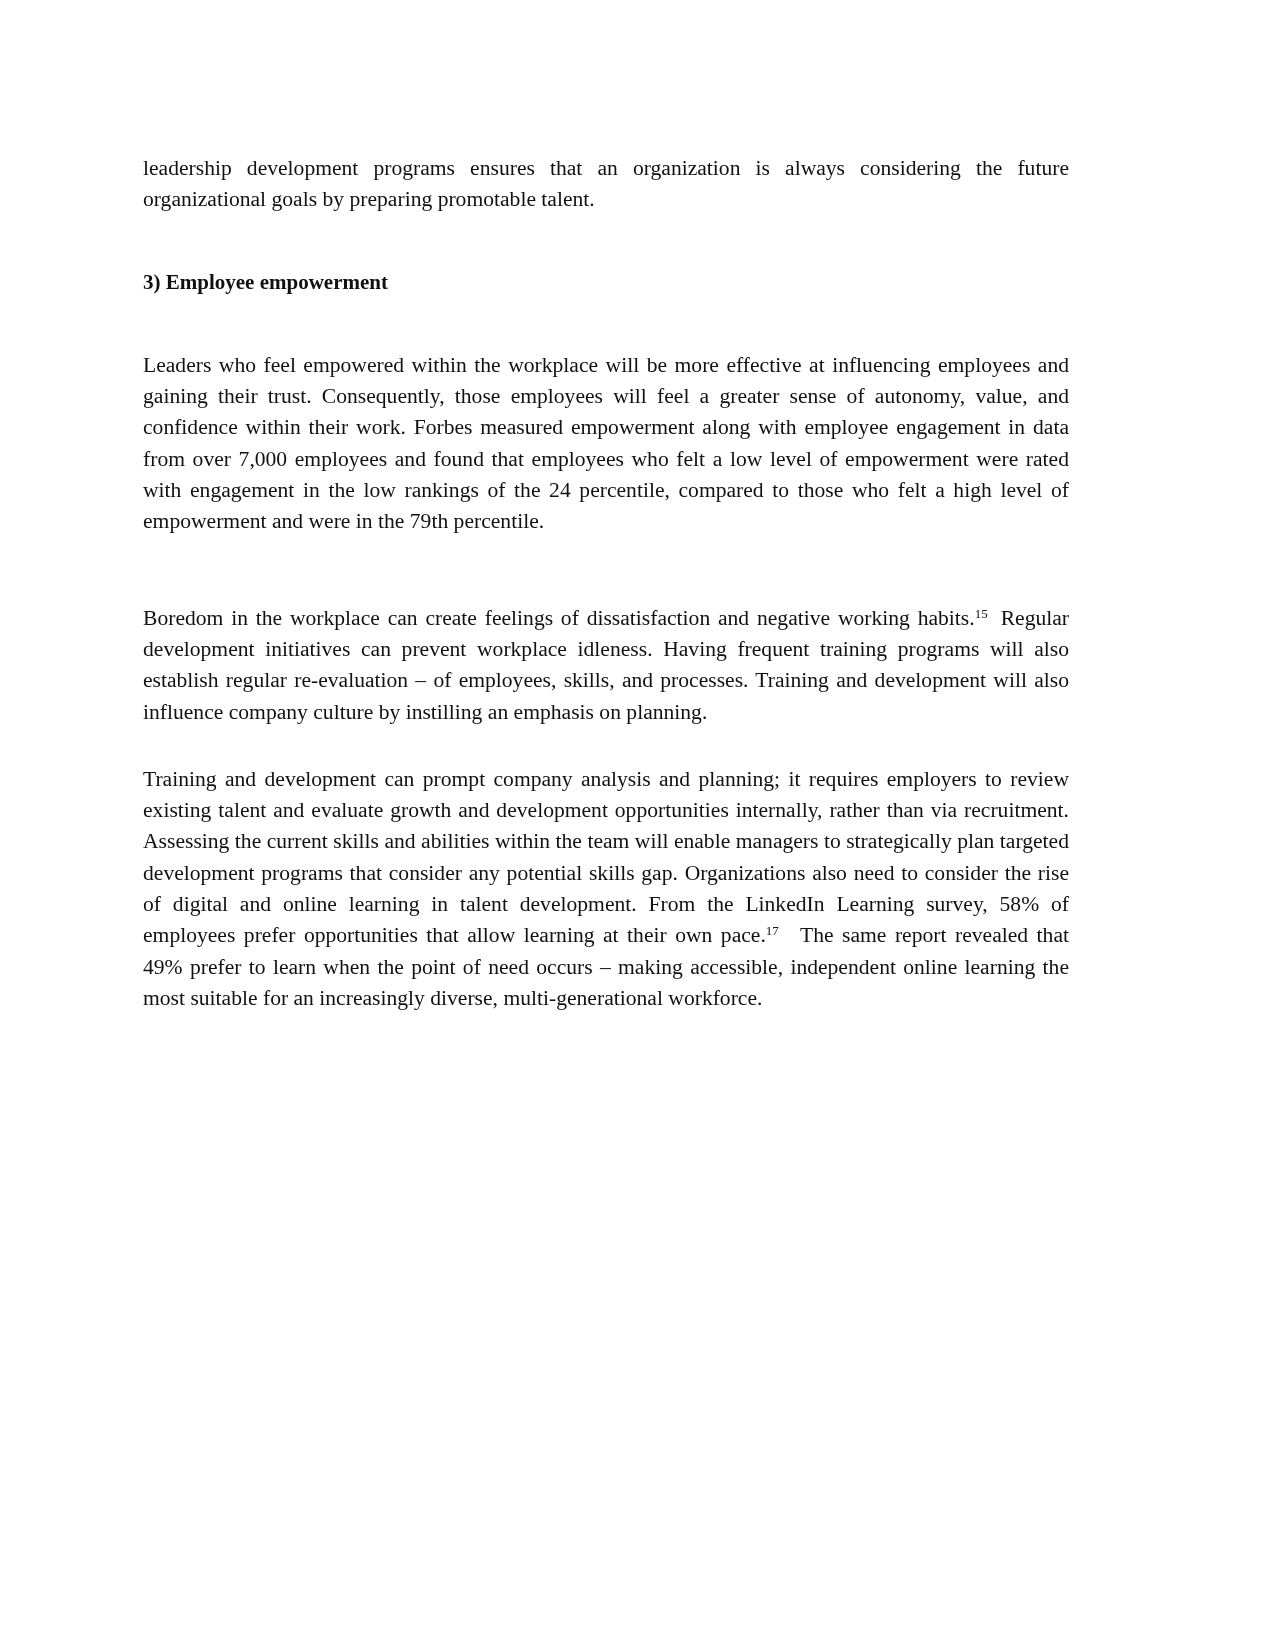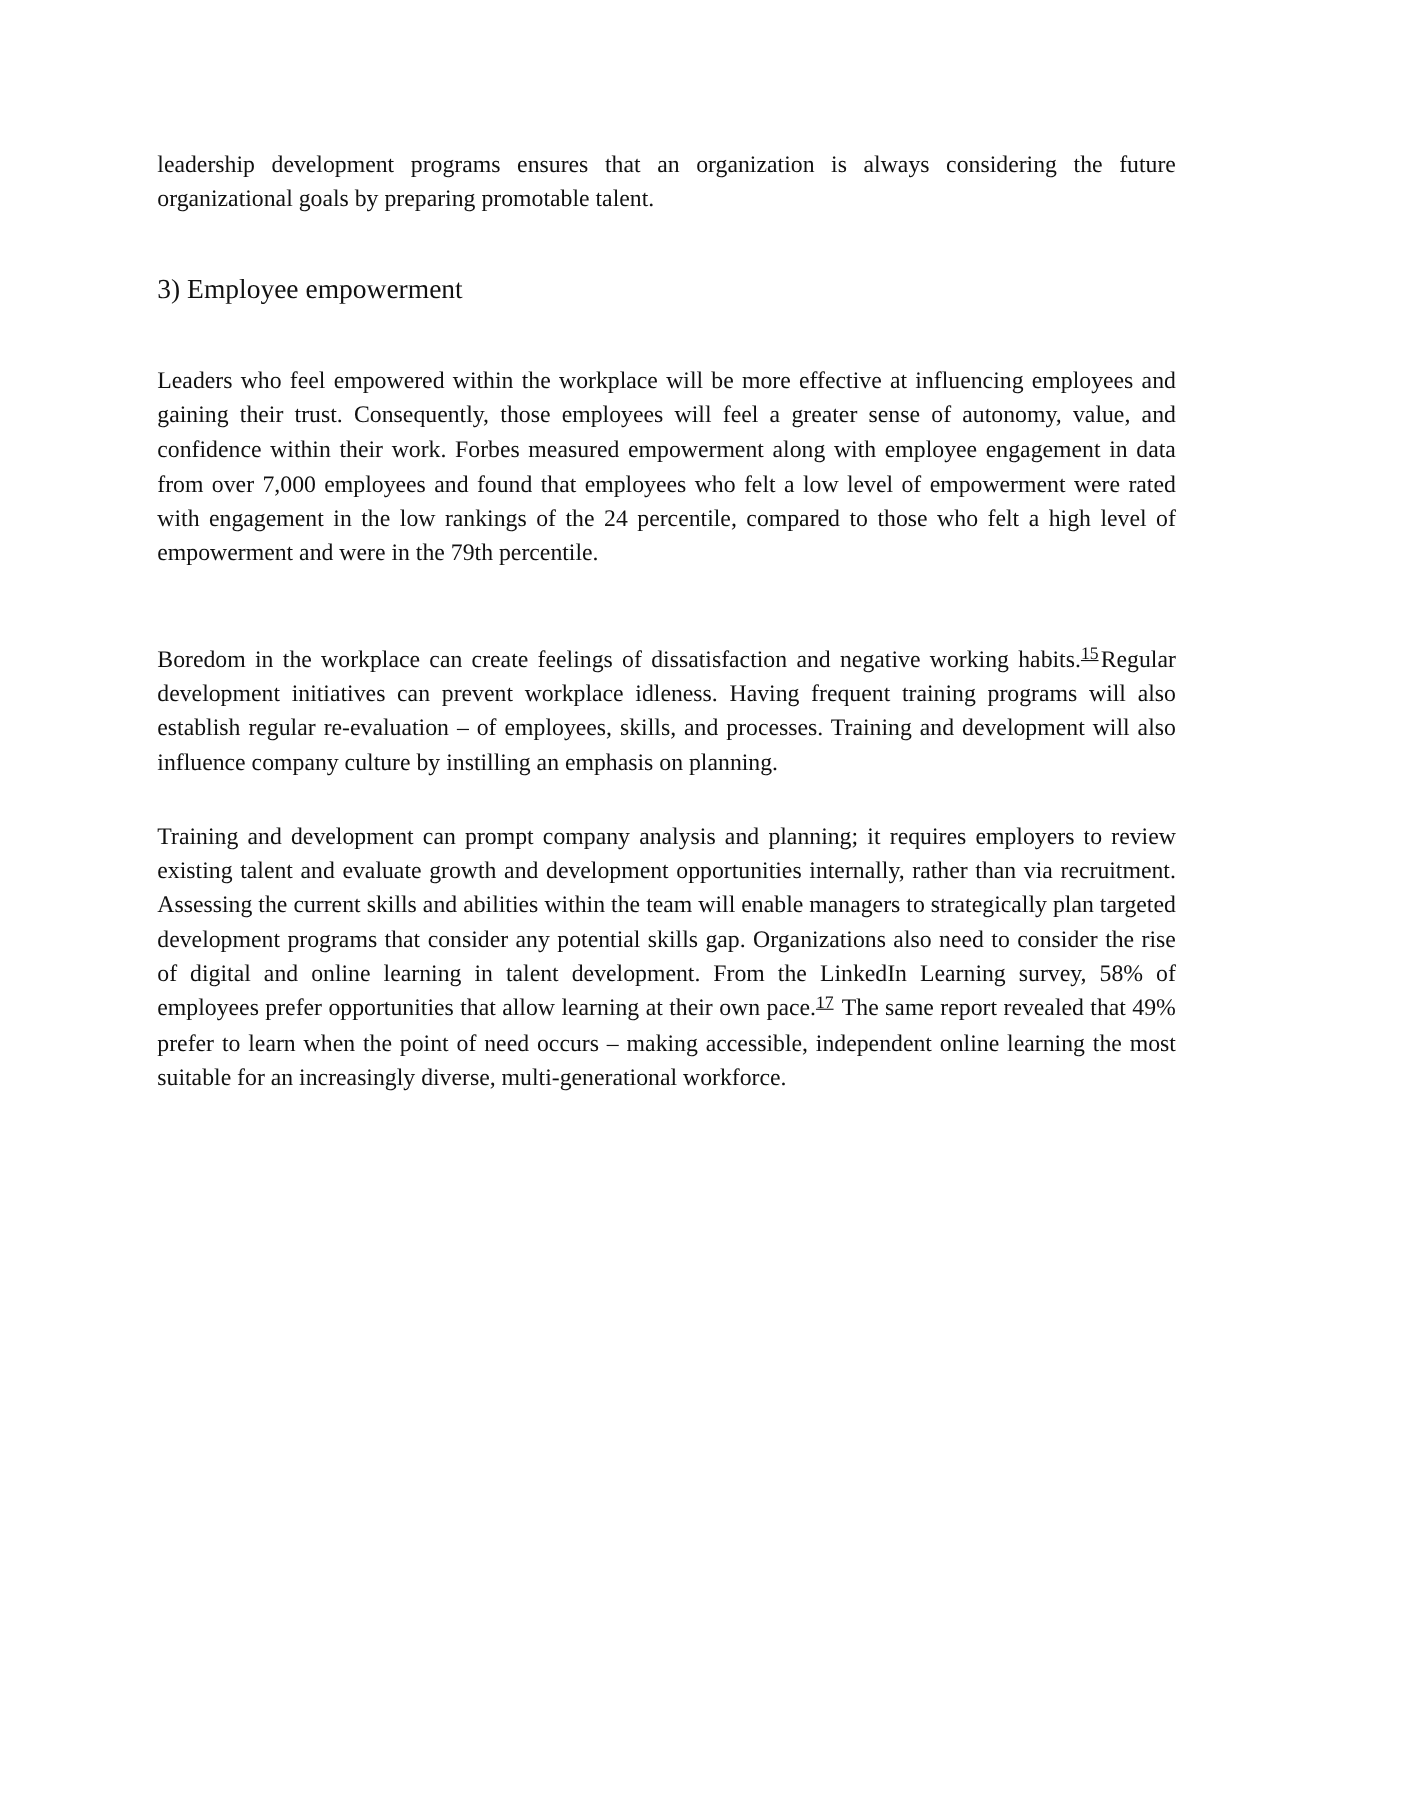--- a/index.html
+++ b/index.html
@@ -11,42 +11,41 @@
       width: 1275px;
       height: 1650px;
       position: relative;
       overflow: hidden;
       font-family: "Liberation Serif", "DejaVu Serif", serif;
       color: #111111;
     }
     .page {
       position: absolute;
       left: 143px;
-      top: 134px;
+      top: 153px;
       width: 926px;
     }
     .para {
       margin: 0;
       font-size: 21.6px;
       line-height: 31.3px;
       text-align: justify;
       text-align-last: left;
     }
     .heading {
       margin: 0;
-      font-size: 25px;
+      font-size: 21px;
       line-height: 31.3px;
-      font-weight: normal;
+      font-weight: bold;
     }
     sup.fn {
-      font-size: 16px;
+      font-size: 13px;
       vertical-align: 7px;
       line-height: 0;
-      margin-right: 2px;
-      text-decoration: underline;
+      margin-right: 13px;
     }
     .gap-a { height: 36px; }
     .gap-heading3 { height: 51px; }
     .gap-b { height: 36px; }
     .gap-heading4 { height: 29px; }
     .gap-c { height: 36px; }
   </style>
 </head>
 <body>
 

